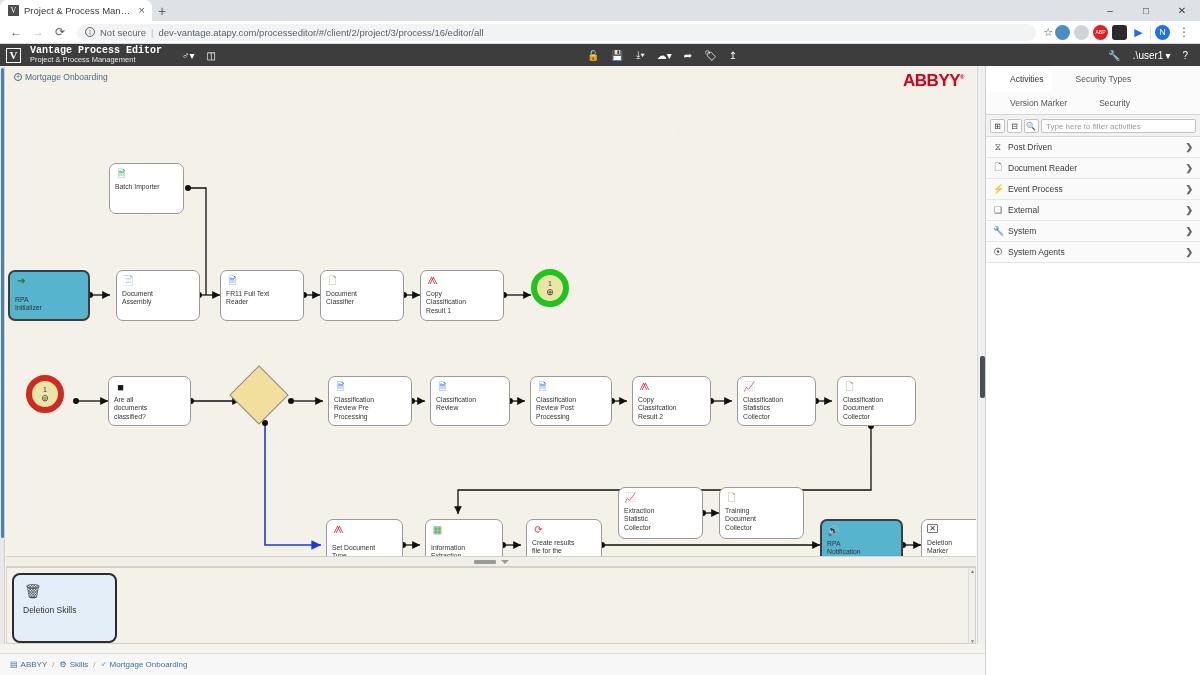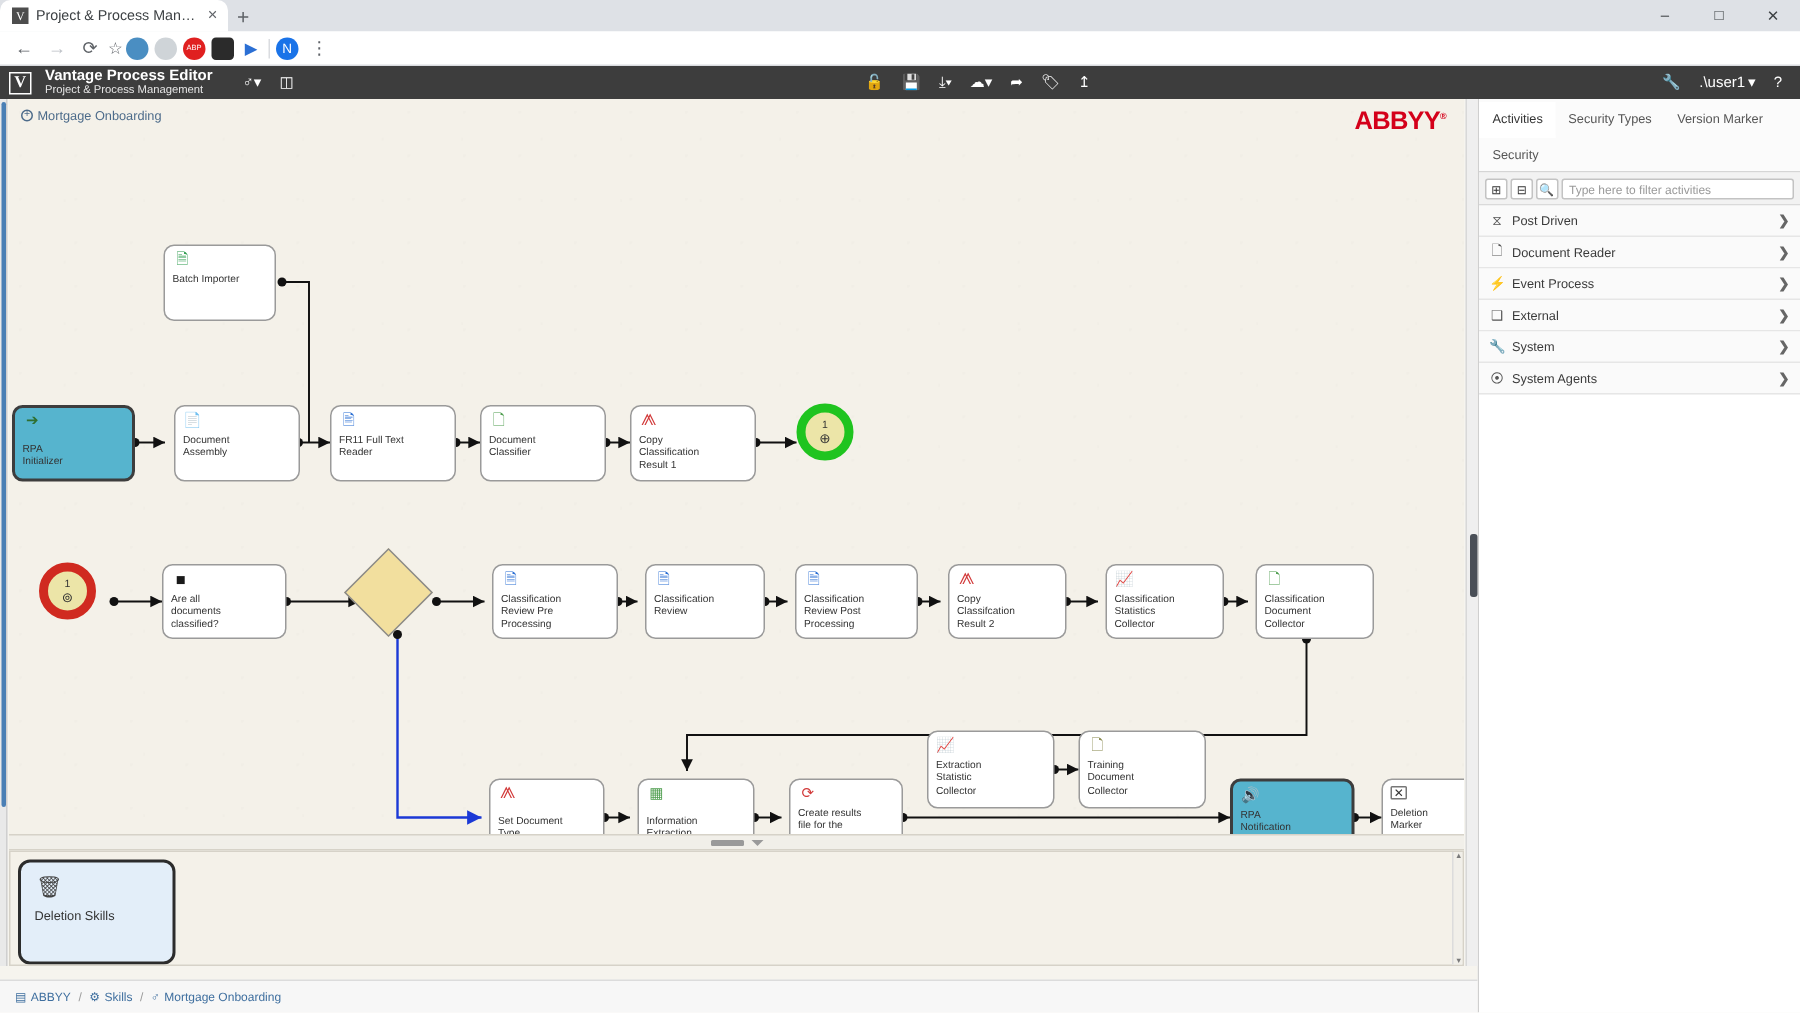--- a/index.html
+++ b/index.html
@@ -77,21 +77,21 @@
   .appbar {
     position: absolute; left: 0; top: 44px; width: 1200px; height: 22px;
     background: #3d3d3d; display: flex; align-items: center; color: #ffffff;
   }
   .app-logo {
     width: 15px; height: 15px; margin-left: 6px; border: 1.4px solid #ffffff;
     font-family: "Liberation Serif", serif; font-size: 11px; font-weight: bold;
     line-height: 13px; text-align: center; color: #ffffff; flex: 0 0 auto;
   }
   .app-titles { margin-left: 9px; line-height: 1.05; }
-  .app-t1 { font-size: 10px; font-weight: bold; }
+  .app-t1 { font-size: 10px; font-weight: bold; font-family: Liberation Mono, monospace; }
   .app-t2 { font-size: 7.5px; color: #e6e6e6; }
   .appbar-ico {
     font-size: 10px; color: #ffffff; padding: 0 6px; cursor: pointer;
     display: flex; align-items: center; gap: 2px;
   }
   .appbar-spacer { flex: 1 1 auto; }
   .appbar-right { display: flex; align-items: center; padding-right: 6px; }
 
   
   .body-area {
@@ -213,21 +213,21 @@
   .status-sep { color: #9a9a9a; }
   .status-item { display: flex; align-items: center; gap: 3px; cursor: pointer; }
 
   
   .rpanel { width: 215px; height: 609px; background: #ffffff; border-left: 1px solid #cfcfcf; }
   .rtabs {
     display: flex; flex-wrap: wrap; border-bottom: 1px solid #d5d5d5;
     background: #fbfbfb; padding-top: 2px;
   }
   .rtab {
-    font-size: 8.5px; color: #555; padding: 6px 8px 6px 9px; cursor: pointer; white-space: nowrap;
+    font-size: 8.5px; color: #555; padding: 6px 8px 6px 24px; cursor: pointer; white-space: nowrap;
   }
   .rtab.active { color: #333; background: #ffffff; border-bottom: 2px solid #ffffff; }
   .filterbar {
     display: flex; align-items: center; gap: 2px; padding: 4px 4px 3px 4px;
     background: #f2f2f2; border-bottom: 1px solid #dadada;
   }
   .fbtn {
     width: 15px; height: 14px; background: #ffffff; border: 1px solid #c3c3c3;
     border-radius: 2px; font-size: 8px; color: #333; display: flex;
     align-items: center; justify-content: center; cursor: pointer;
@@ -261,20 +261,26 @@
       <span class="win-btn">–</span>
       <span class="win-btn">□</span>
       <span class="win-btn">✕</span>
     </div>
   </div>
 
   <div class="toolbar">
     <span class="nav-btn">←</span>
     <span class="nav-btn disabled">→</span>
     <span class="nav-btn">⟳</span>
+    <div class="omnibox">
+      <span class="omni-icon">i</span>
+      <span class="omni-secure">Not secure</span>
+      <span class="omni-sep">|</span>
+      <span class="omni-url">dev-vantage.atapy.com/processeditor/#/client/2/project/3/process/16/editor/all</span>
+    </div>
     <span class="star">☆</span>
     <div class="ext-icons">
       <span class="ext-ico" style="background:#4a8ec2"></span>
       <span class="ext-ico" style="background:#cfd4d8"></span>
       <span class="ext-ico" style="background:#e02020;font-size:5px">ABP</span>
       <span class="ext-ico" style="background:#2b2b2b;border-radius:3px"></span>
       <span class="ext-ico" style="background:#ffffff;color:#2b6fd4;font-size:11px">▶</span>
       <span class="vsep"></span>
       <span class="ext-ico" style="background:#1a73e8;font-size:9px">N</span>
       <span class="nav-btn">⋮</span>

